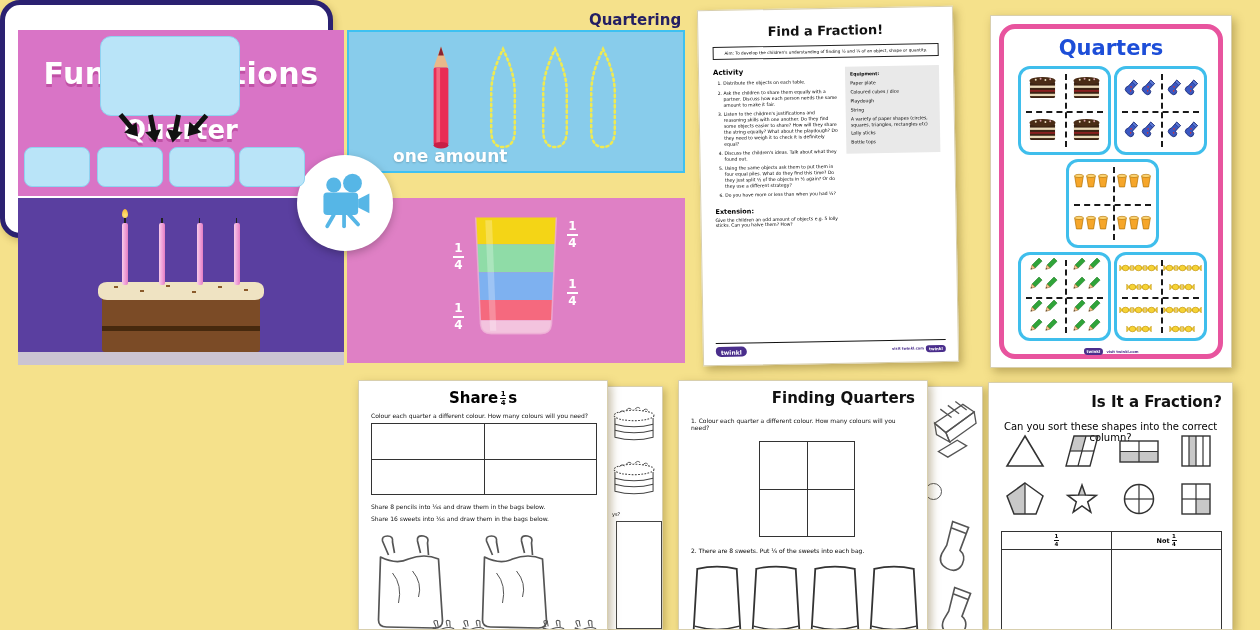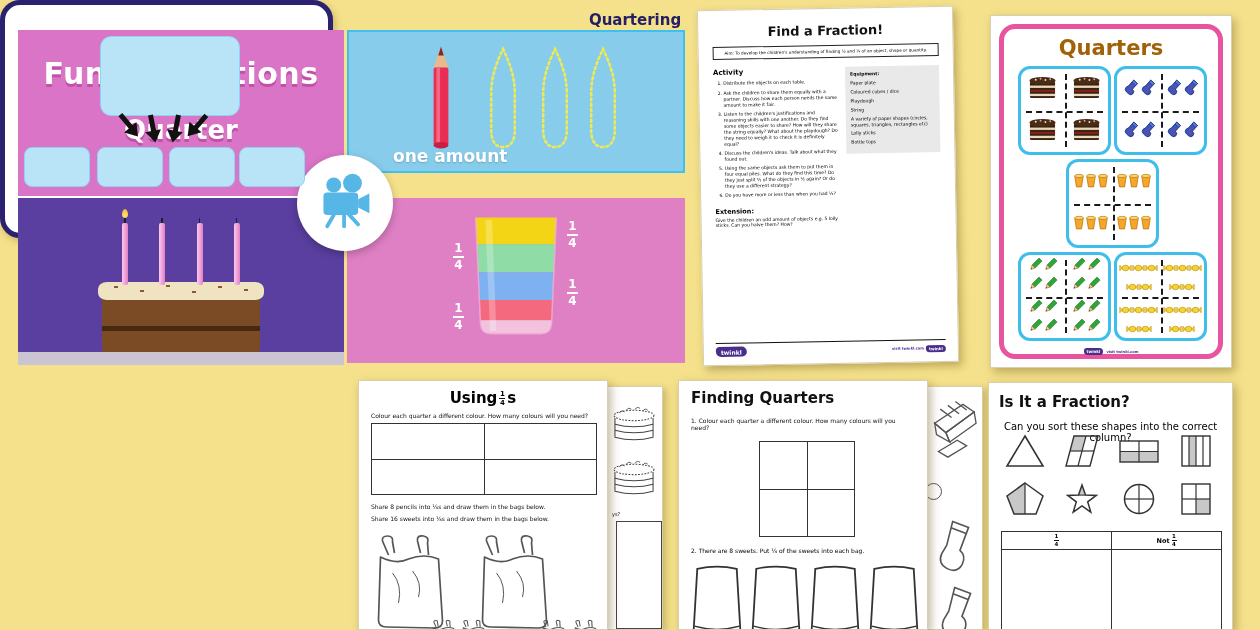--- a/index.html
+++ b/index.html
@@ -57,42 +57,42 @@
   .ext-h{font-size:6.5px;font-weight:bold;margin-top:8px}
   .ext-t{font-size:4.5px;margin-top:2px}
   .faf-footer{position:absolute;left:12px;right:12px;bottom:8px;border-top:1.4px solid #111;padding-top:3px;display:flex;justify-content:space-between;align-items:center}
   .blob{background:#4A2E8C;color:#fff;font-weight:bold;border-radius:6px 8px 7px 8px;padding:1.5px 5px;font-size:6px;display:inline-block}
   .blob.small{font-size:4px;padding:1px 3px}
   .visit{font-size:3.6px;color:#4A2E8C;font-weight:bold;display:flex;align-items:center;gap:2px}
 
   
   .qcard{left:990px;top:15px;width:242px;height:353px}
   .qframe{position:absolute;inset:8px;border:5px solid #E8549E;border-radius:16px}
-  .qtitle{position:absolute;top:20px;width:100%;text-align:center;font-size:21px;font-weight:bold;color:#a16207}
+  .qtitle{position:absolute;top:20px;width:100%;text-align:center;font-size:21px;font-weight:bold;color:#1d4ed8}
   .qbox{position:absolute;width:93px;height:89px;border:3px solid #3FBEEC;border-radius:12px;background:#fff;display:grid;grid-template-columns:1fr 1fr;grid-template-rows:1fr 1fr}
   .b0{left:27px;top:50px}.b1{left:123px;top:50px}.b2{left:75px;top:143px}.b3{left:27px;top:236px}.b4{left:123px;top:236px}
   .qq{display:flex;flex-wrap:wrap;align-items:center;justify-content:center;gap:0px;padding:2px;overflow:hidden}
   .dashv{position:absolute;left:50%;top:5px;bottom:5px;border-left:2px dashed #1a1a1a}
   .dashh{position:absolute;top:50%;left:5px;right:5px;border-top:2px dashed #1a1a1a}
   .qlogo{position:absolute;bottom:12px;width:100%;display:flex;justify-content:center;align-items:center;gap:3px}
 
   
   .qslide{left:12px;top:385px;width:333px;height:238px;background:#fff;border:5px solid #2B2171;border-radius:20px;box-shadow:2px 3px 7px rgba(96,74,14,.3)}
   .qs-title{position:absolute;top:11px;width:100%;text-align:center;font-size:15px;font-weight:bold;color:#241F63}
   .bigbox{position:absolute;left:100px;top:36px;width:140px;height:80px;background:#B9E4F8;border:1.5px solid #8FD2F1;border-radius:11px}
   .pbox{position:absolute;top:147px;width:66px;height:40px;background:#B9E4F8;border:1.5px solid #8FD2F1;border-radius:8px}
   .p0{left:24px}.p1{left:97px}.p2{left:169px}.p3{left:239px}
   .qarrow{position:absolute;top:115px;width:16px;transform-origin:50% 0}
   .qarrow .shaft{width:5px;height:17px;background:#111;margin:0 auto}
   .qarrow .head{width:0;height:0;border-left:8px solid transparent;border-right:8px solid transparent;border-top:12px solid #111;margin:-1px auto 0}
   .a0{left:112px;transform:rotate(-40deg)}.a1{left:142px;transform:rotate(-11deg)}.a2{left:170px;transform:rotate(11deg)}.a3{left:198px;transform:rotate(41deg)}
   .qs-logo{position:absolute;bottom:9px;width:100%;display:flex;justify-content:center;align-items:center;gap:3px}
 
   
-  .ws-title{font-size:15px;font-weight:bold;text-align:left;color:#111}
+  .ws-title{font-size:15px;font-weight:bold;text-align:right;color:#111}
   .fq{left:358px;top:380px;width:250px;height:250px;padding:8px 12px}
   .fq-title{display:flex;justify-content:center;align-items:flex-end;gap:1px;font-size:15px;font-weight:bold}
   .tfrac{display:inline-flex;flex-direction:column;align-items:center;line-height:1;margin:0 1px}
   .tfrac span{font-size:7px;font-weight:bold}
   .tfrac i{display:block;width:6px;border-top:1.2px solid #111;margin:.6px 0}
   .ws-line{font-size:6px;margin-top:5px;color:#111}
   .fq-grid{margin-top:4px;width:226px;height:72px;border:1.2px solid #333;position:relative}
   .fq-grid .gv{position:absolute;left:50%;top:0;bottom:0;border-left:1.2px solid #333}
   .fq-grid .gh{position:absolute;top:50%;left:0;right:0;border-top:1.2px solid #333}
   .fq-bags{position:absolute;left:8px;top:152px;width:234px}
@@ -754,21 +754,21 @@
             <ellipse cx="30" cy="13" rx="23" ry="6" stroke-dasharray="2 1.6"></ellipse>
             <path d="M13 10 q3 -4 6 -1 M21 7 q3 -4 6 -1 M31 6 q3 -4 6 -1 M40 8 q3 -4 6 -1" stroke-width="1"></path>
           </g>
         </svg></span>
     <div class="bl-frag">ys?</div>
     <div class="bl-rect"></div>
   </div>
 
   <div class="sheet fq">
     <div class="fq-title">
-      <span>Using</span>
+      <span>Share</span>
       <span class="tfrac">
           <span>1</span>
           <i></i>
           <span>4</span>
         </span>
       <span>s</span>
     </div>
     <div class="ws-line">Colour each quarter a different colour. How many colours will you need?</div>
     <div class="fq-grid">
         <div class="gv"></div>

